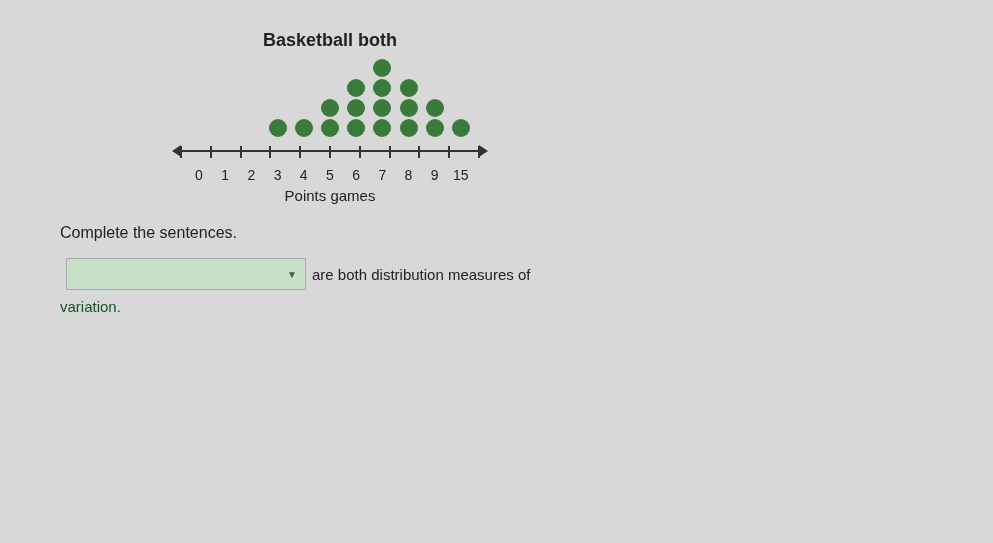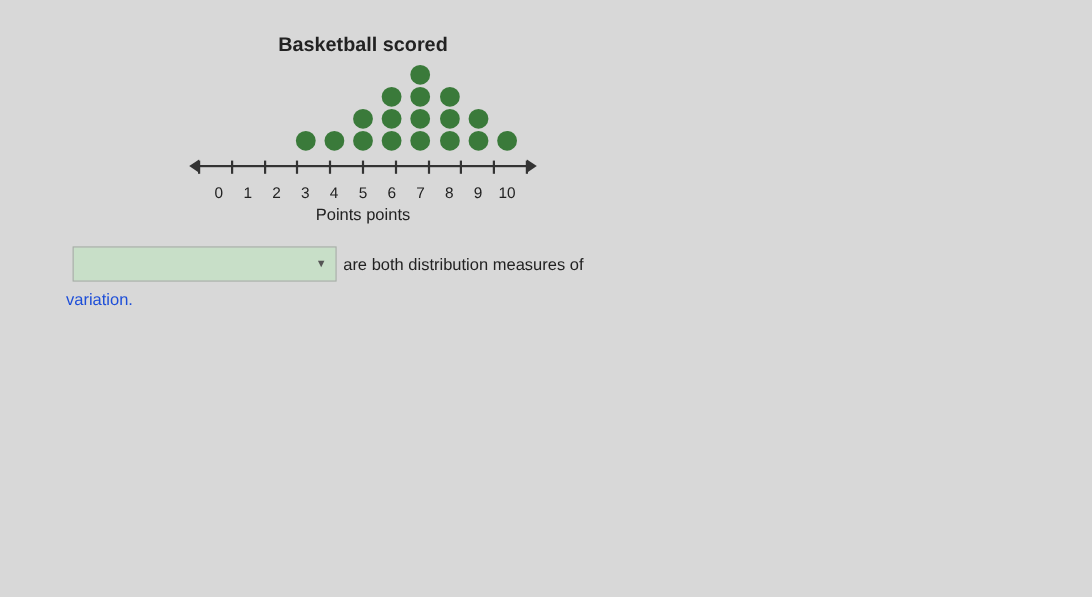--- a/index.html
+++ b/index.html
@@ -225,31 +225,31 @@
 
     .refresh-icon {
       font-size: 14px;
       color: #666;
       margin-left: 4px;
       cursor: pointer;
     }
 
     .variation-text {
       font-size: 15px;
-      color: #1d4ed8;
+      color: #14532d;
       margin-top: 8px;
     }
   </style>
 </head>
 <body>
 
 <div class="page-container">
 
   <div class="chart-section">
-    <div class="chart-title">Basketball scored</div>
+    <div class="chart-title">Basketball both</div>
 
     <div class="dots-aligned">
 
       <div class="dots-row-aligned">
         <div class="dot-cell">
             <div class="dot-empty"></div>
           </div>
         <div class="dot-cell">
             <div class="dot-empty"></div>
           </div>
@@ -412,27 +412,28 @@
         <span>0</span>
         <span>1</span>
         <span>2</span>
         <span>3</span>
         <span>4</span>
         <span>5</span>
         <span>6</span>
         <span>7</span>
         <span>8</span>
         <span>9</span>
-        <span>10</span>
-      </div>
-      <div class="axis-label">Points points</div>
+        <span>15</span>
+      </div>
+      <div class="axis-label">Points games</div>
     </div>
   </div>
 
   <div class="sentences-section">
+    <div class="complete-sentence-label">Complete the sentences.</div>
 
 
     <div class="sentence-row-2">
       <div class="dropdown-box-wide">
         <span></span>
         <span class="dropdown-arrow">▼</span>
       </div>
       <span>are both distribution measures of</span>
     </div>
 

